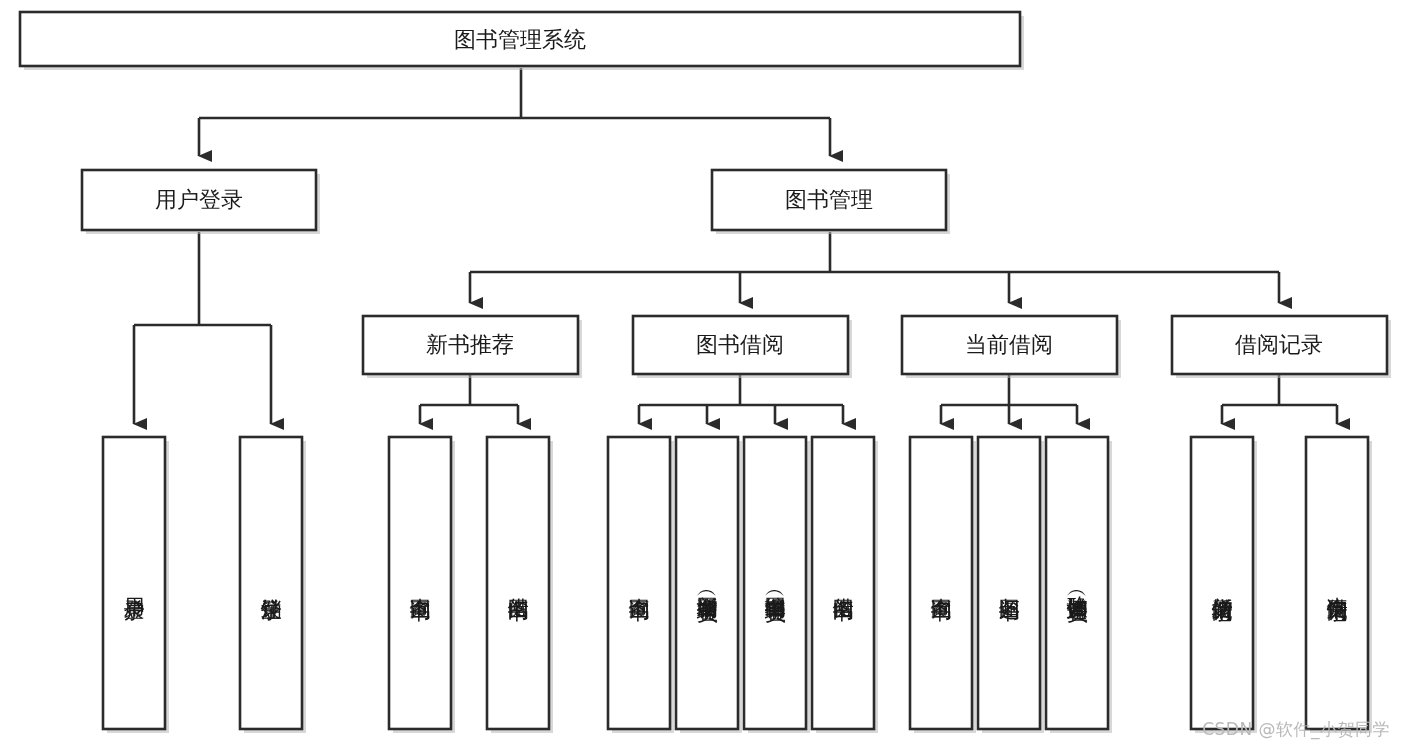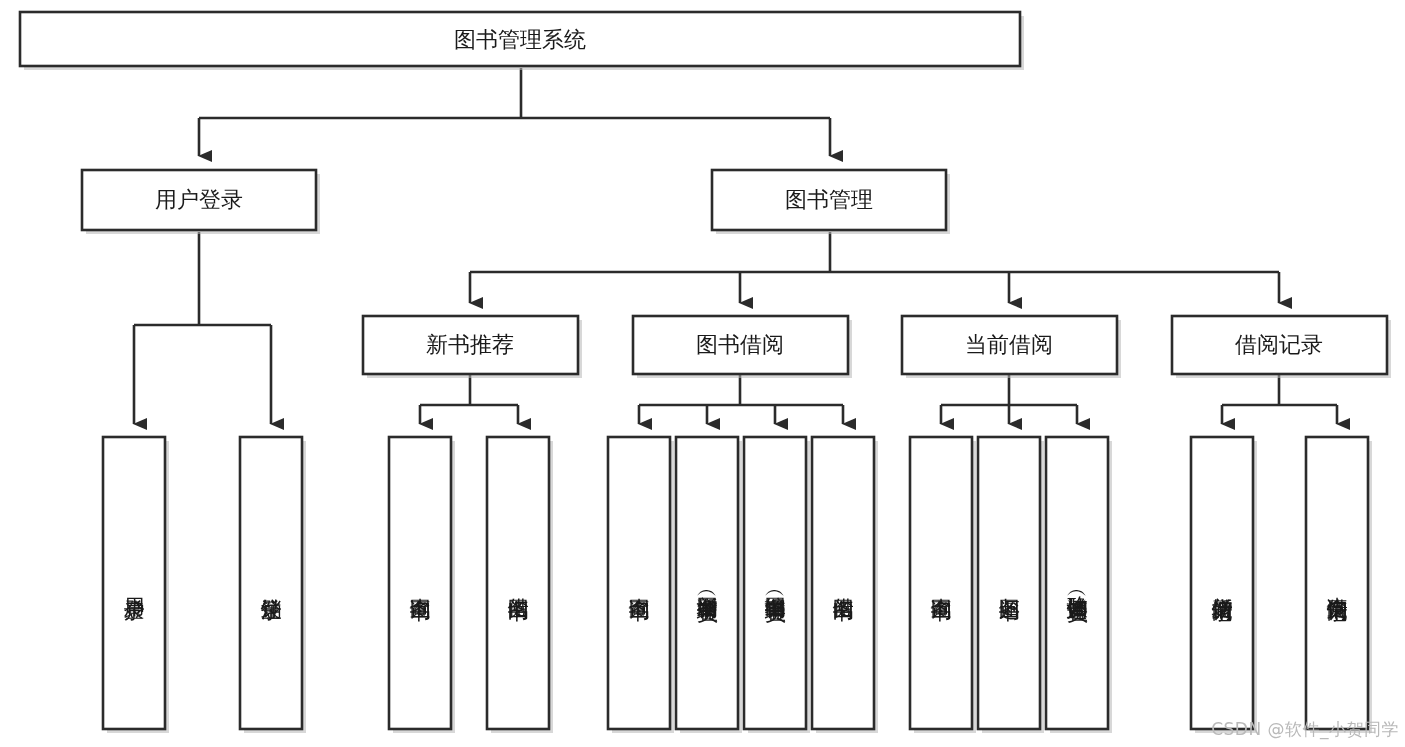--- a/index.html
+++ b/index.html
@@ -63,21 +63,21 @@
     letter-spacing: 1px;
     display: flex;
     align-items: center;
     justify-content: center;
     text-align: center;
     pointer-events: none;
     white-space: nowrap;
   }
   #watermark {
     position: absolute;
-    right: 6px;
+    right: 15px;
     bottom: 6px;
     font-family: "DejaVu Sans", "Liberation Sans", sans-serif;
     font-size: 17px;
     color: #b9b9b9;
     letter-spacing: 0.5px;
     white-space: nowrap;
   }
 </style>
 </head>
 <body>

